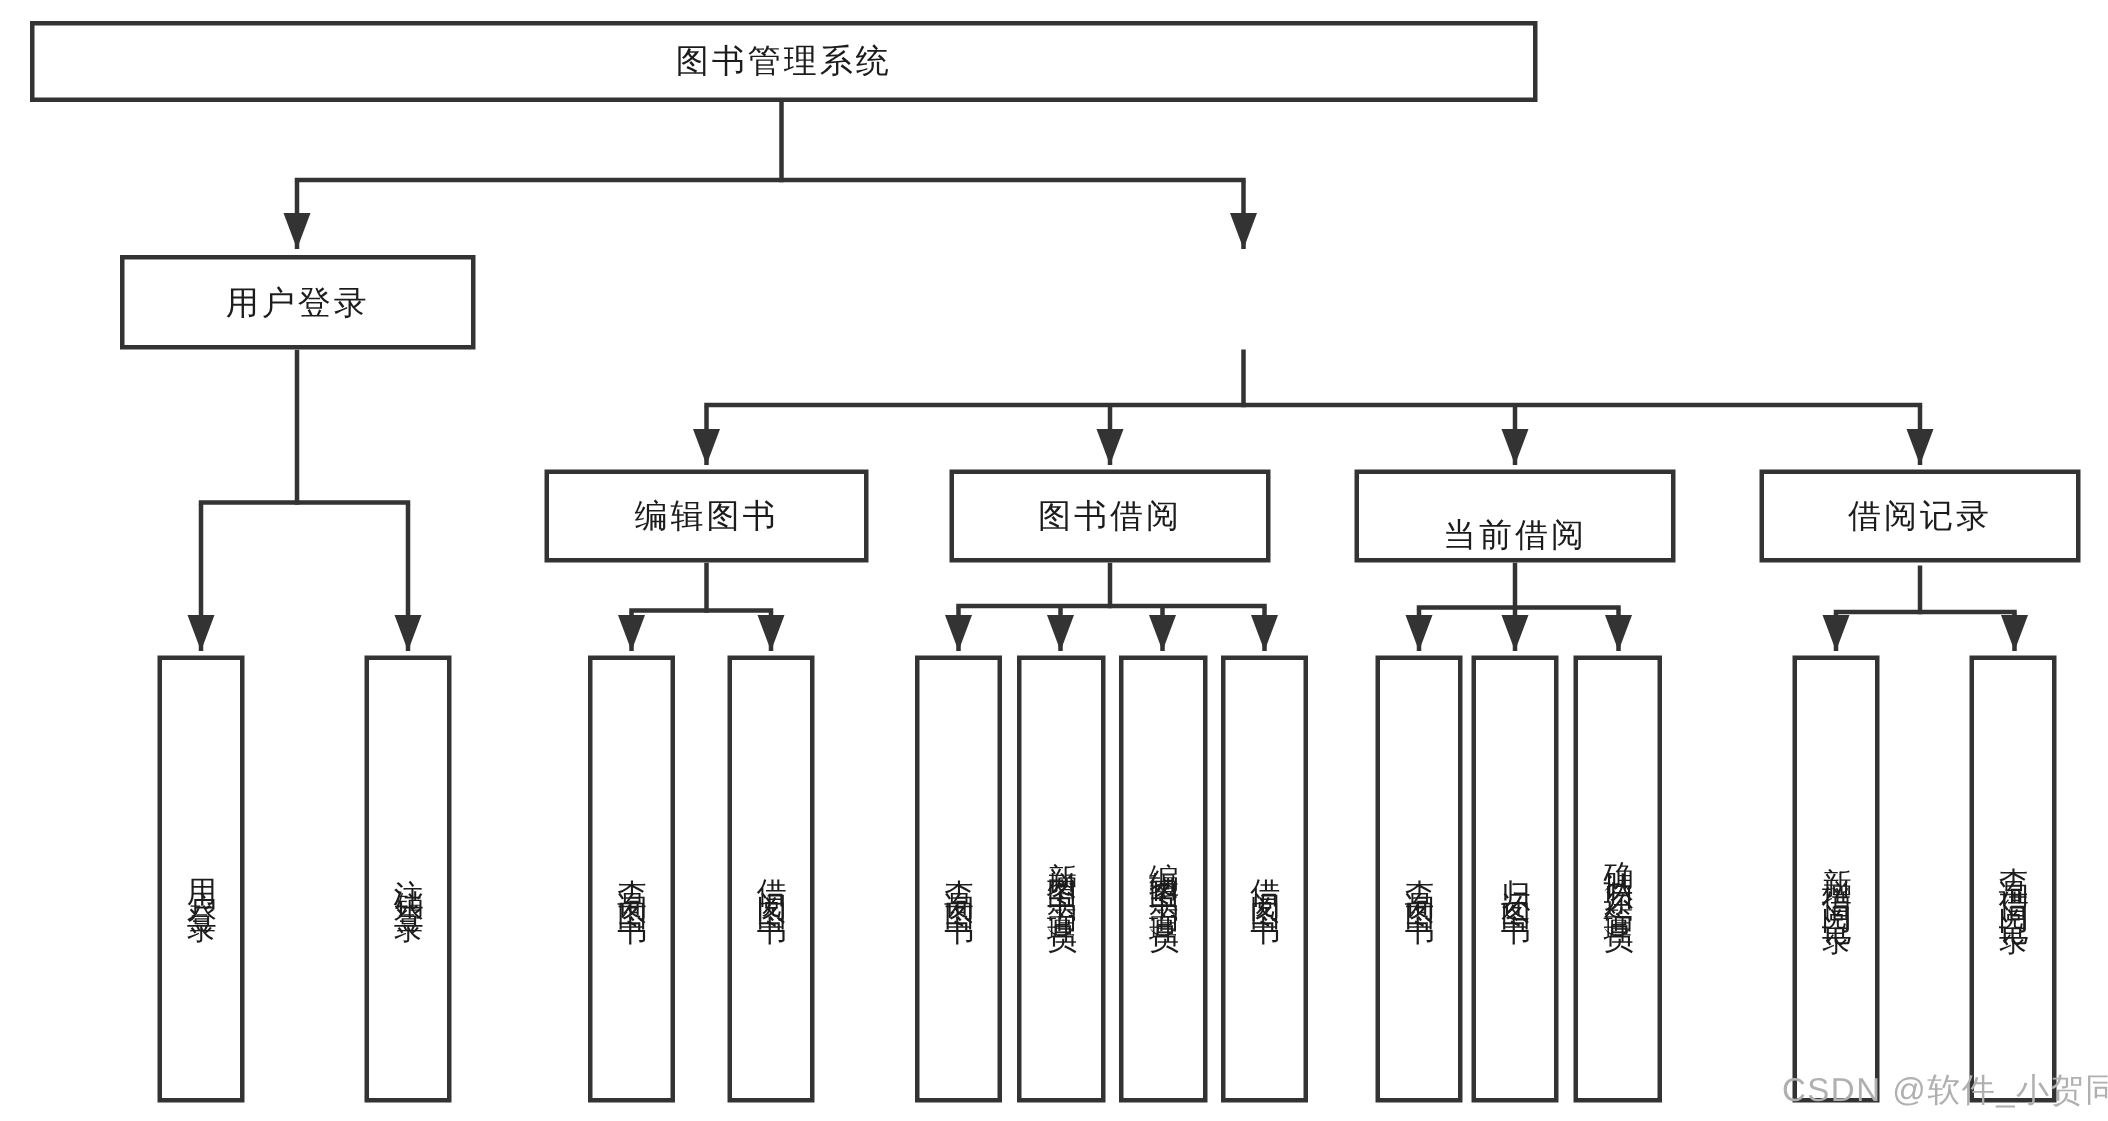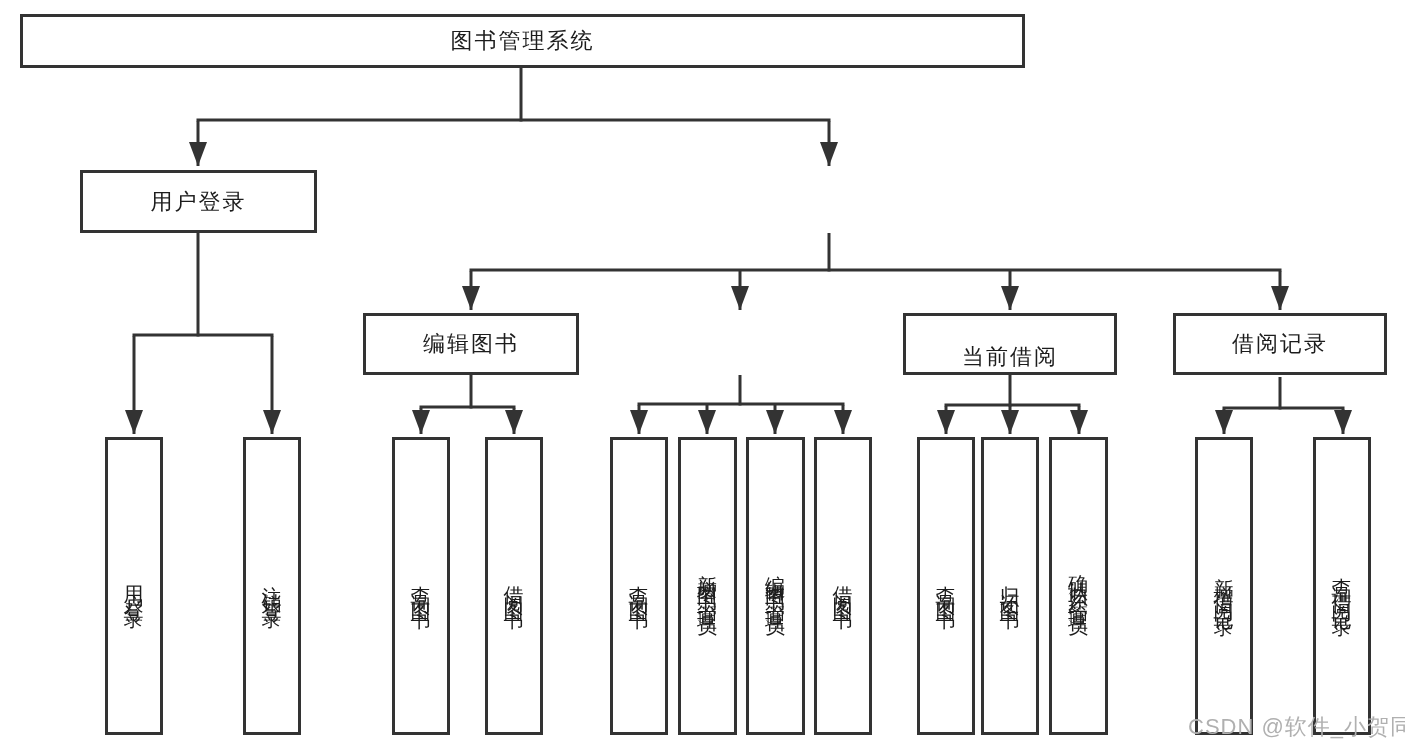--- a/index.html
+++ b/index.html
@@ -119,20 +119,23 @@
     <span class="hlabel">图书管理系统</span>
   </div>
 
   <div class="box" style="left:80px; top:170px; width:237px; height:63px;">
     <span class="hlabel">用户登录</span>
   </div>
 
   <div class="box" style="left:363px; top:313px; width:216px; height:62px;">
     <span class="hlabel">编辑图书</span>
   </div>
+  <div class="box" style="left:633px; top:313px; width:214px; height:62px;">
+    <span class="hlabel">图书借阅</span>
+  </div>
   <div class="box" style="left:903px; top:313px; width:214px; height:62px;align-items:flex-end;">
     <span class="hlabel">当前借阅</span>
   </div>
   <div class="box" style="left:1173px; top:313px; width:214px; height:62px;">
     <span class="hlabel">借阅记录</span>
   </div>
 
   <div class="box vbox" style="left:105px; top:437px;">
     <span class="vlabel">用户登录</span>
   </div>

